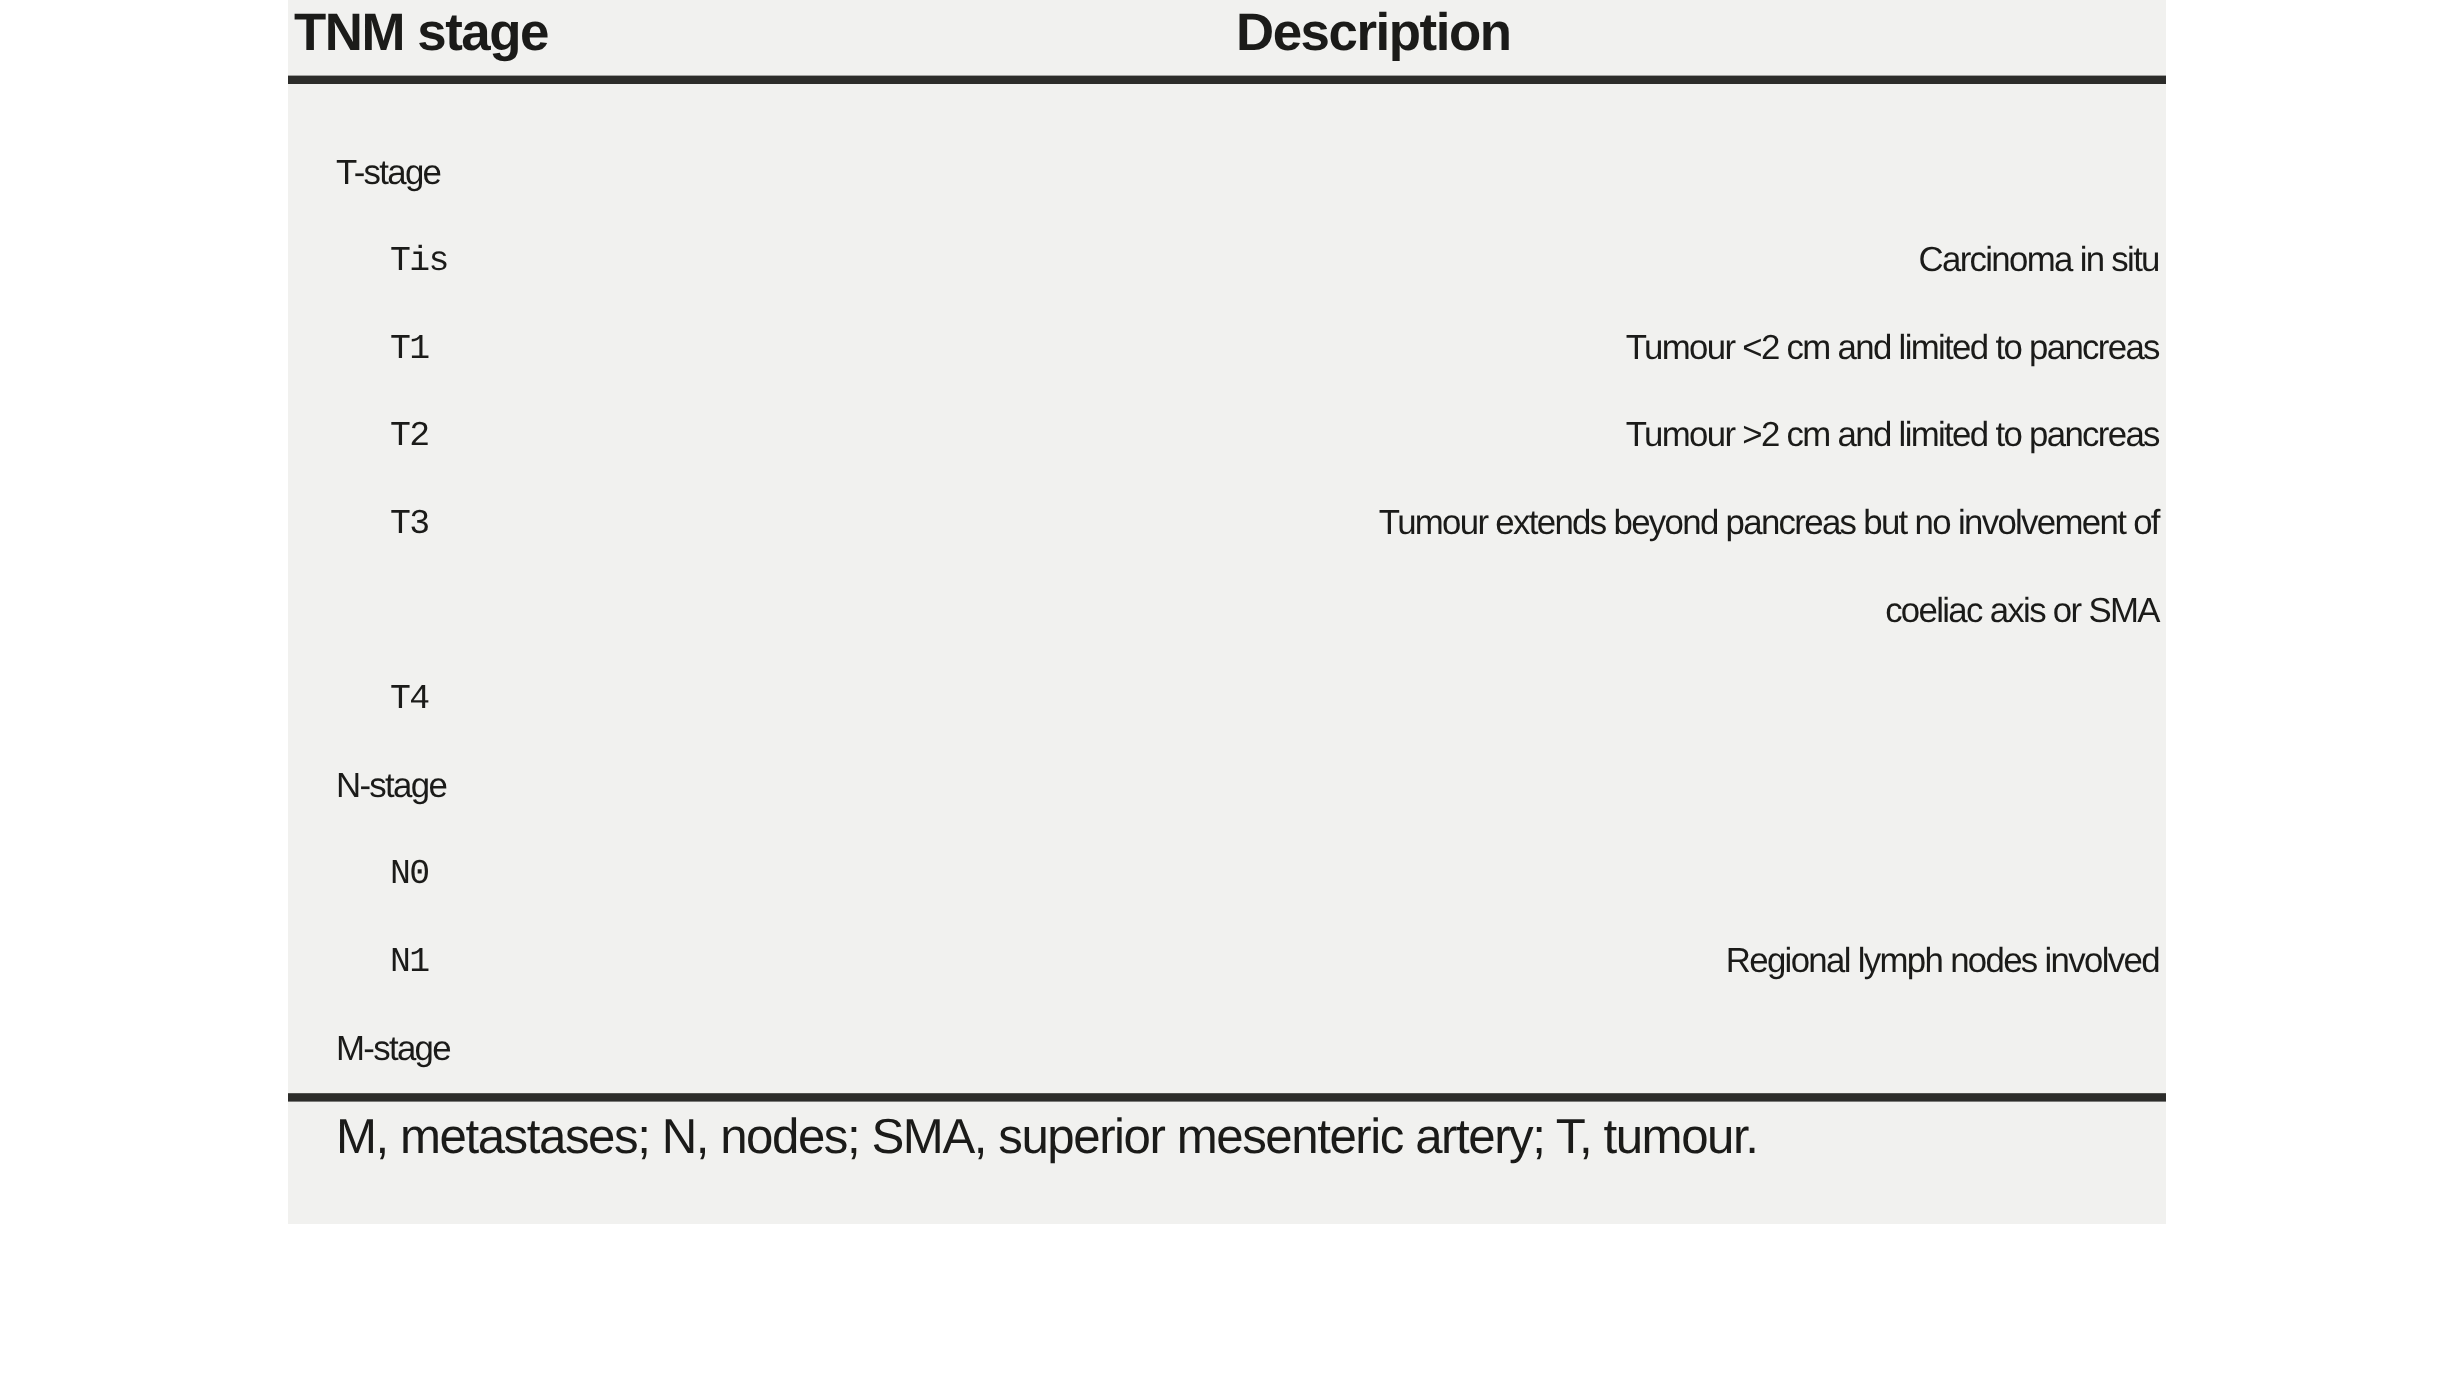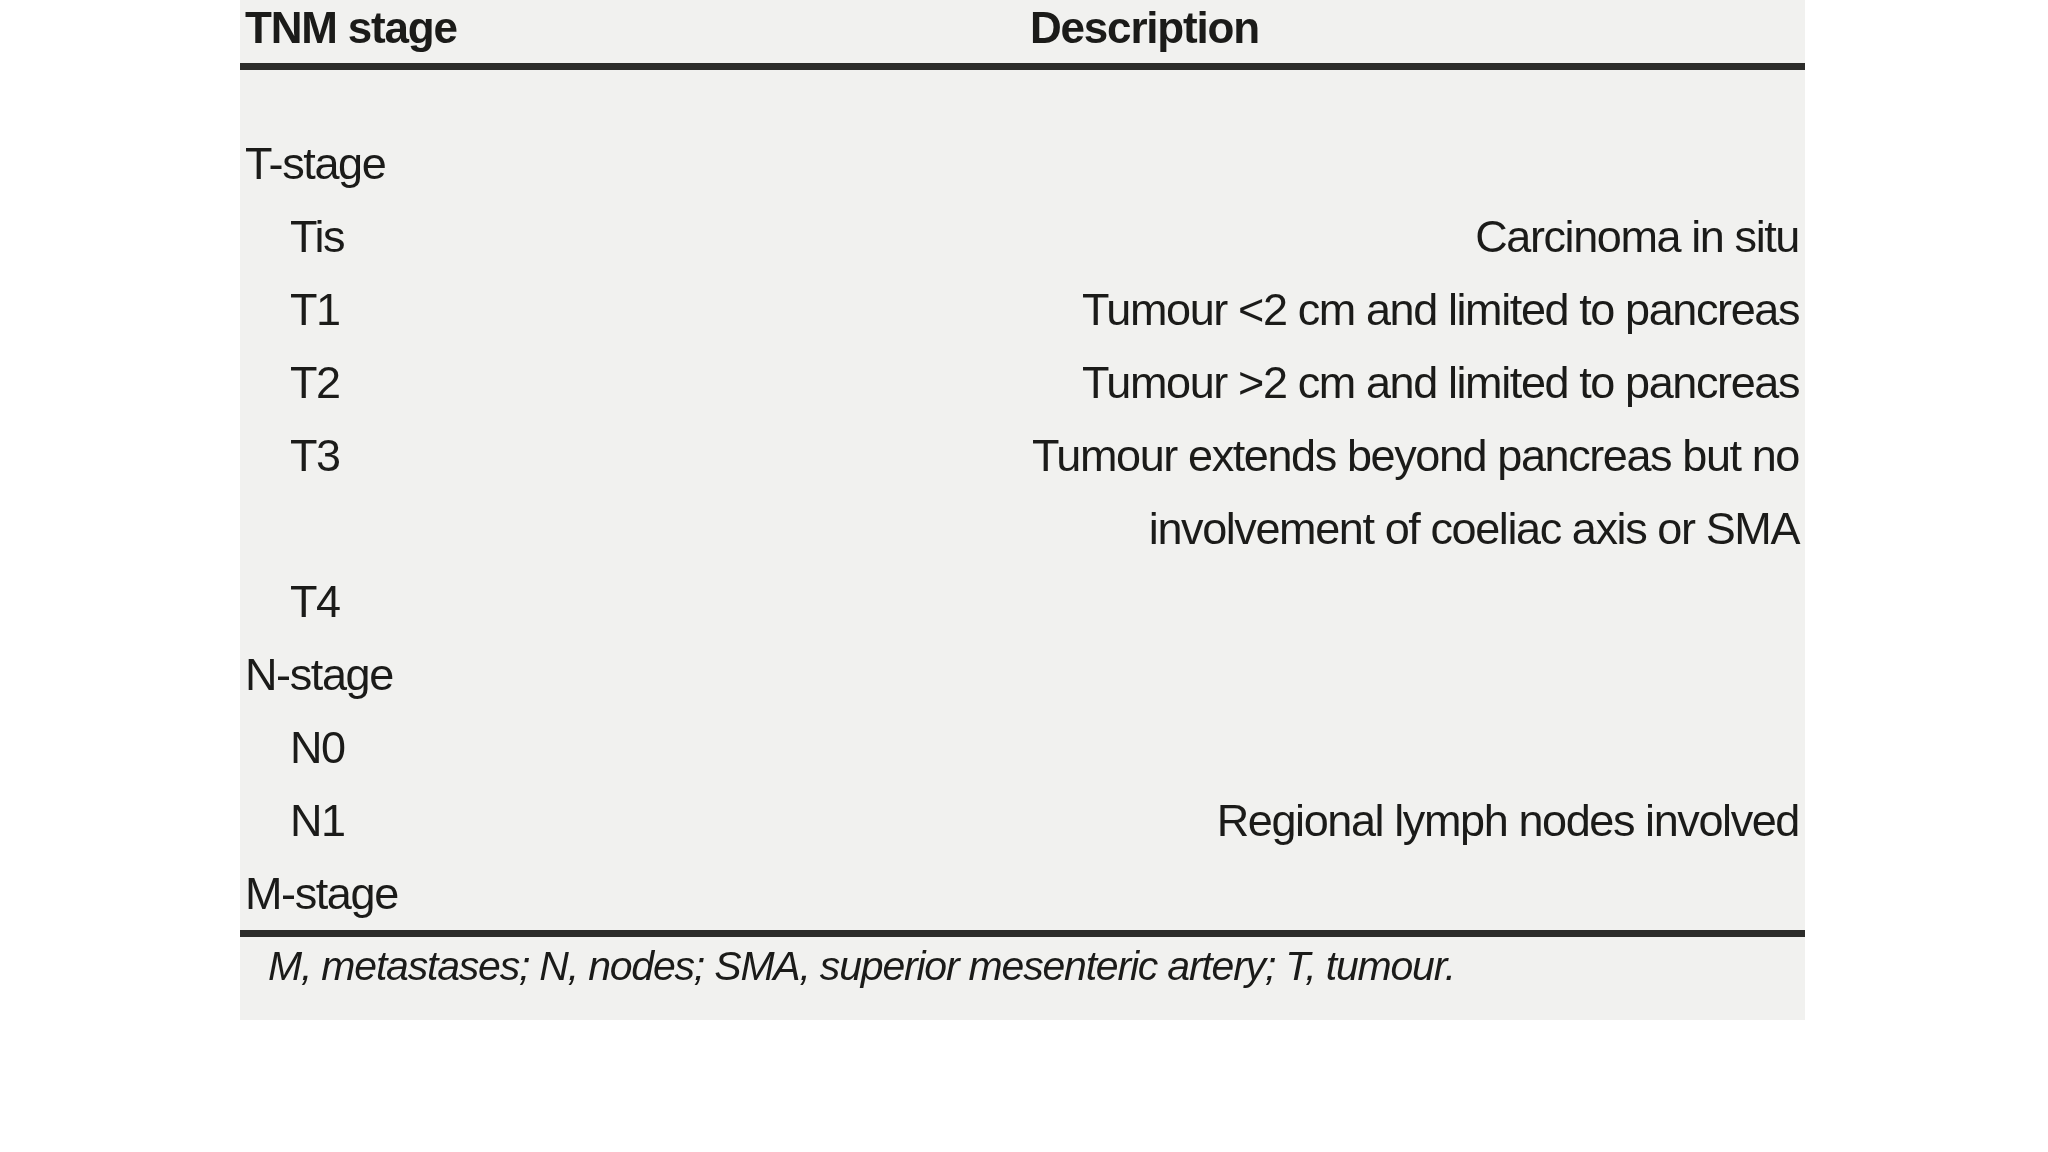--- a/index.html
+++ b/index.html
@@ -37,43 +37,43 @@
   .thead .col1 { padding-left: 5px; }
 
   .rule {
     height: 7px;
     background: #2c2c2a;
     border: none;
     margin: 0;
   }
 
   .tbody {
-    padding-top: 57px;
-    font-size: 45px;
+    padding-top: 38px;
+    font-size: 29px;
     letter-spacing: -1.4px;
+    margin-left: 35px;
   }
 
   .row {
     display: grid;
     grid-template-columns: 790px 1fr;
     align-items: start;
     min-height: 73px;
   }
   .cell { line-height: 73px; }
   .cell.stage { padding-left: 5px; white-space: nowrap; }
-  .row.item .cell.stage { padding-left: 50px; }
+  .row.item .cell.stage { padding-left: 50px; font-family: Liberation Mono, monospace; }
   .cell.desc { padding-right: 6px; text-align: right; }
 
   .footnote-wrap { padding-top: 5px; }
   .footnote {
-    padding-left: 28px;
+    padding-left: 40px;
     font-size: 41px;
     letter-spacing: -1.2px;
     line-height: 48px;
-    font-style: italic;
   }
 </style>
 </head>
 <body>
 
 <div class="table-panel">
 
   <div class="thead">
     <div class="col1">TNM stage</div>
     <div class="col2">Description</div>

